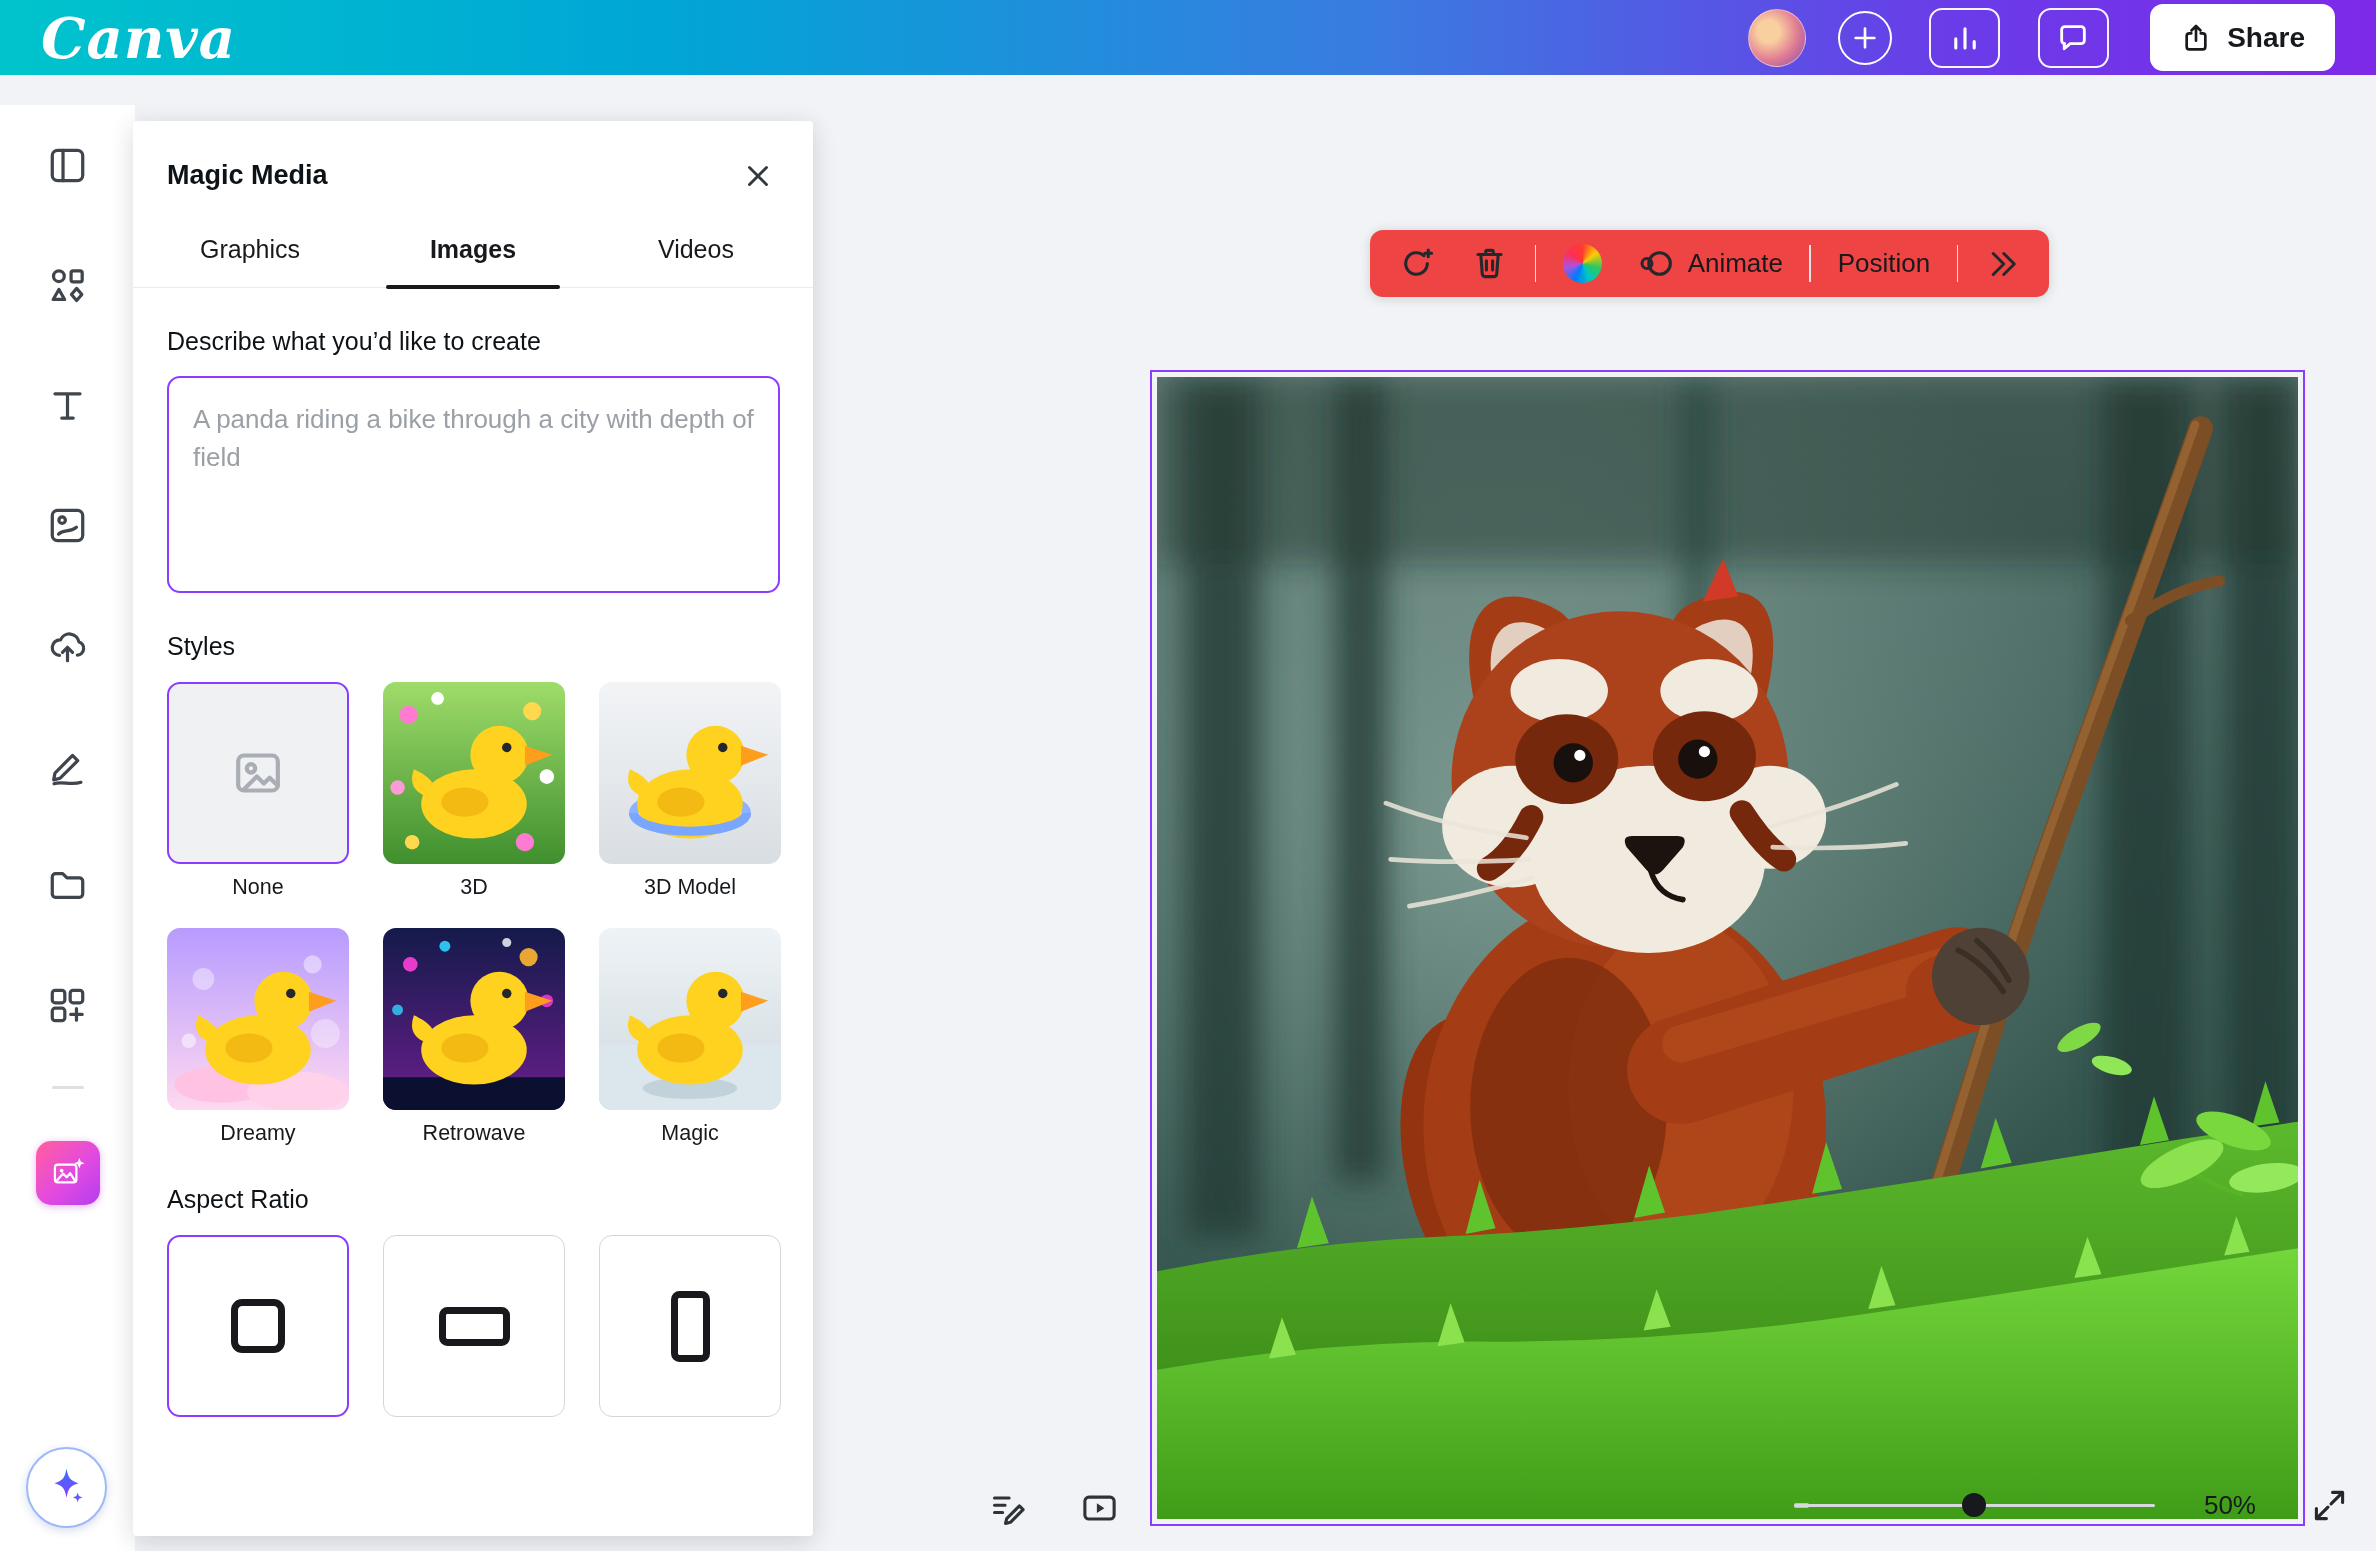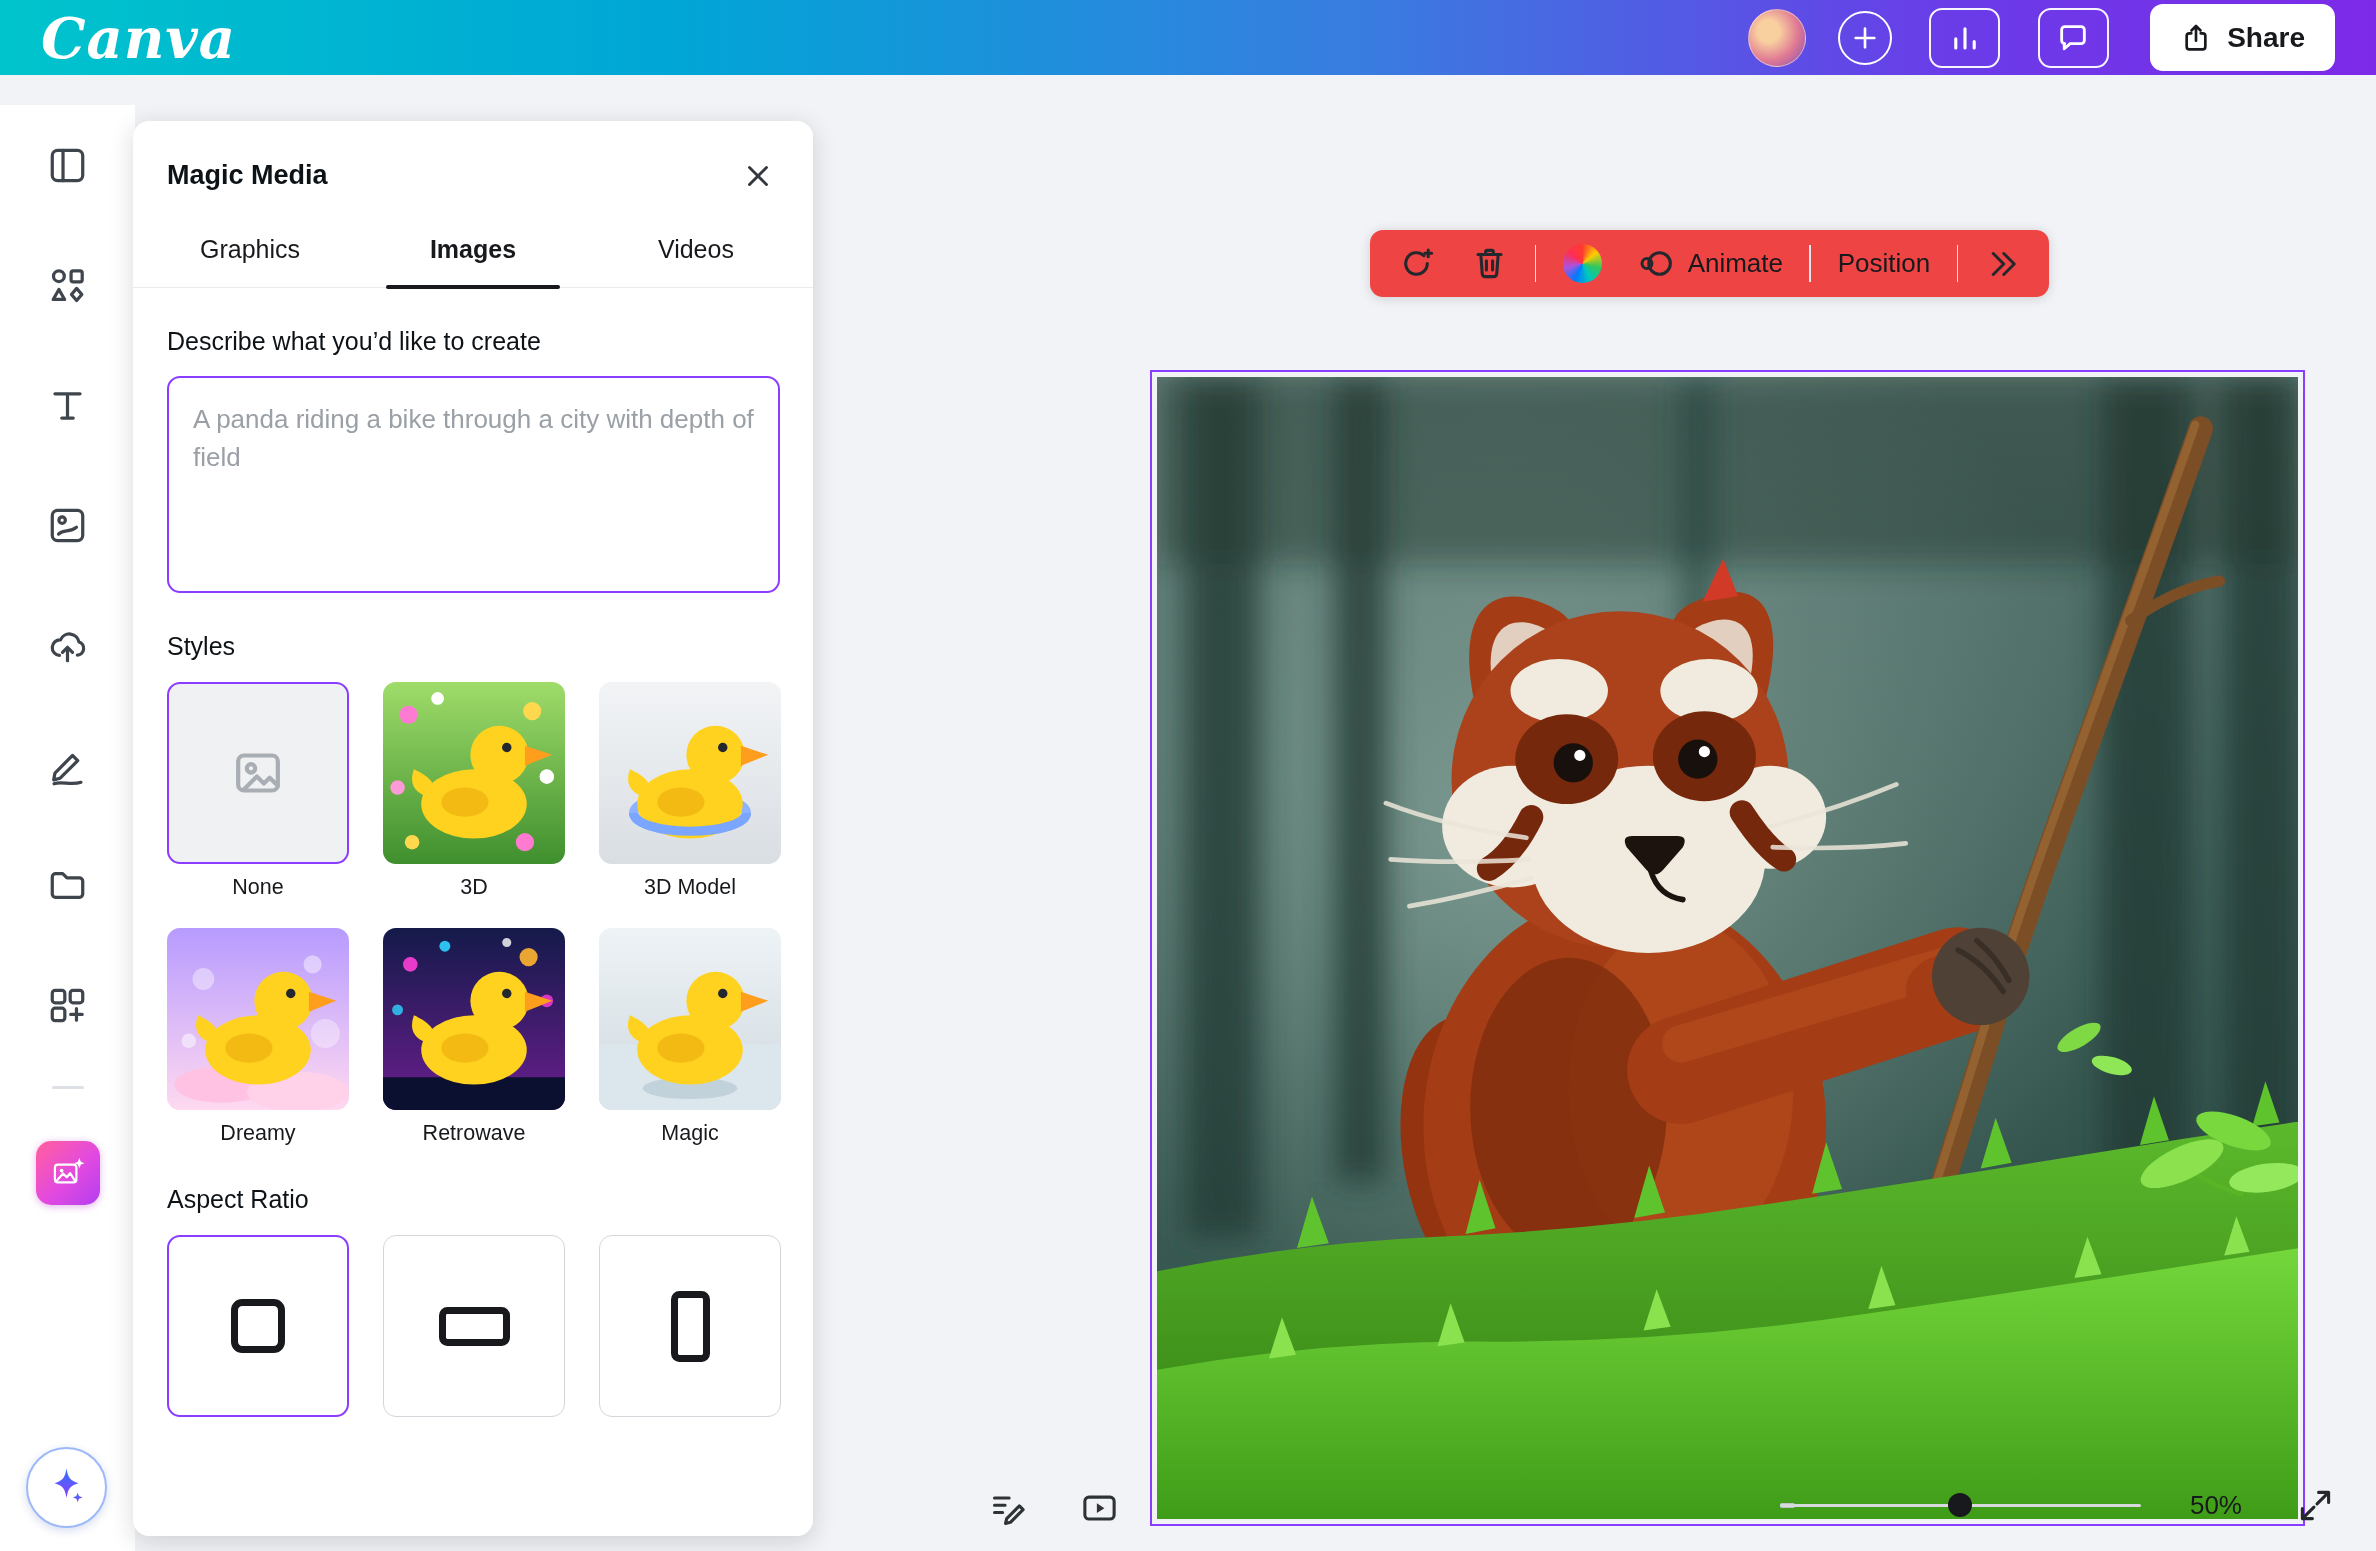--- a/index.html
+++ b/index.html
@@ -60,21 +60,21 @@
   .assistant-btn {
     position:absolute; left:26px; bottom:24px; width:81px; height:81px; border-radius:50%;
     background:#fff; border:2.8px solid #9db9f9; z-index:50;
     box-shadow:0 2.8px 9.4px rgba(30,60,160,.18);
     display:flex; align-items:center; justify-content:center; cursor:pointer;
   }
 
   
   .panel {
     position:absolute; left:133px; top:121px; width:680px; height:1415px; z-index:30;
-    background:#fff; border-radius:16px; box-shadow:0 5.6px 24px rgba(20,24,28,.16);
+    background:#fff; border-radius:4px; box-shadow:0 5.6px 24px rgba(20,24,28,.16);
     overflow:hidden;
   }
   .panel-header { display:flex; align-items:center; justify-content:space-between; padding:34px 34px 24px; }
   .panel-title { font-size:27px; font-weight:700; }
   .close-btn { padding:3.7px; cursor:pointer; }
   .tabs { display:flex; border-bottom:1.9px solid #e9ebee; padding:0 5.6px; }
   .tab { flex:1; text-align:center; padding:15px 0 22.5px; font-size:25px; color:#17191c; position:relative; cursor:pointer; }
   .tab.active { font-weight:700; }
   .tab.active::after {
     content:""; position:absolute; left:11%; right:11%; bottom:-1.9px; height:3.7px;
@@ -122,21 +122,21 @@
   }
   .frame {
     position:absolute; left:1015px; top:265px; width:1155px; height:1156px;
     border:2.8px solid #8b3dff; padding:4.7px; z-index:10;
   }
   .frame svg { width:100%; height:100%; }
 
   
   .canvas-footer-left { position:absolute; left:848px; bottom:19px; display:flex; gap:43px; z-index:15; }
   .foot-btn { width:49px; height:49px; display:flex; align-items:center; justify-content:center; border-radius:9.4px; cursor:pointer; }
-  .zoom-area { position:absolute; right:36px; bottom:22.5px; display:flex; align-items:center; gap:49px; z-index:15; }
+  .zoom-area { position:absolute; right:22px; bottom:22.5px; display:flex; align-items:center; gap:49px; z-index:15; }
   .zoom-slider { position:relative; width:361px; height:26px; cursor:pointer; }
   .zoom-track { position:absolute; left:0; right:0; top:12px; height:2.8px; background:#d6d9de; border-radius:1.9px; }
   .zoom-tick { position:absolute; left:0; top:11.2px; width:15px; height:4.7px; background:#bfc3c9; border-radius:1.9px; }
   .zoom-thumb { position:absolute; left:50%; top:0.9px; width:24px; height:24px; border-radius:50%; background:#17191c; transform:translateX(-50%); }
   .zoom-pct { font-size:26px; color:#17191c; }
 </style>
 </head>
 <body>
 
 <svg width="0" height="0" style="position:absolute">

